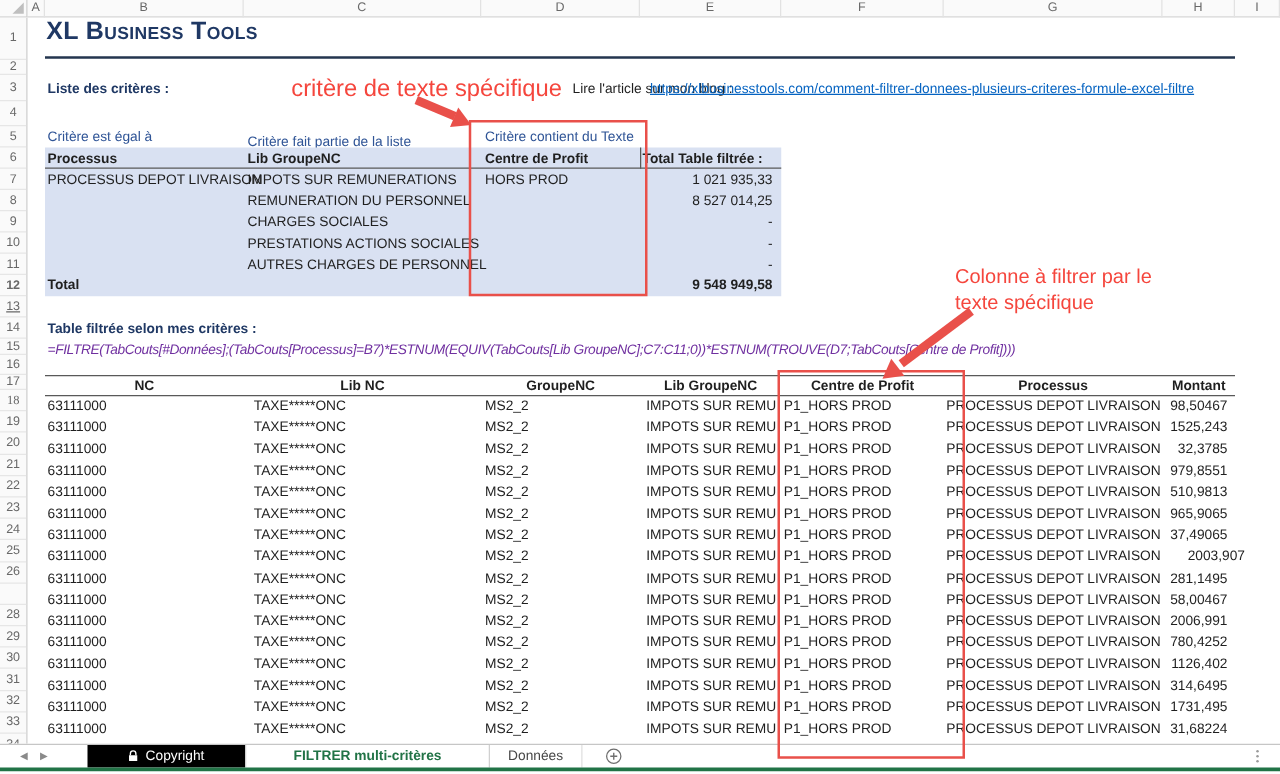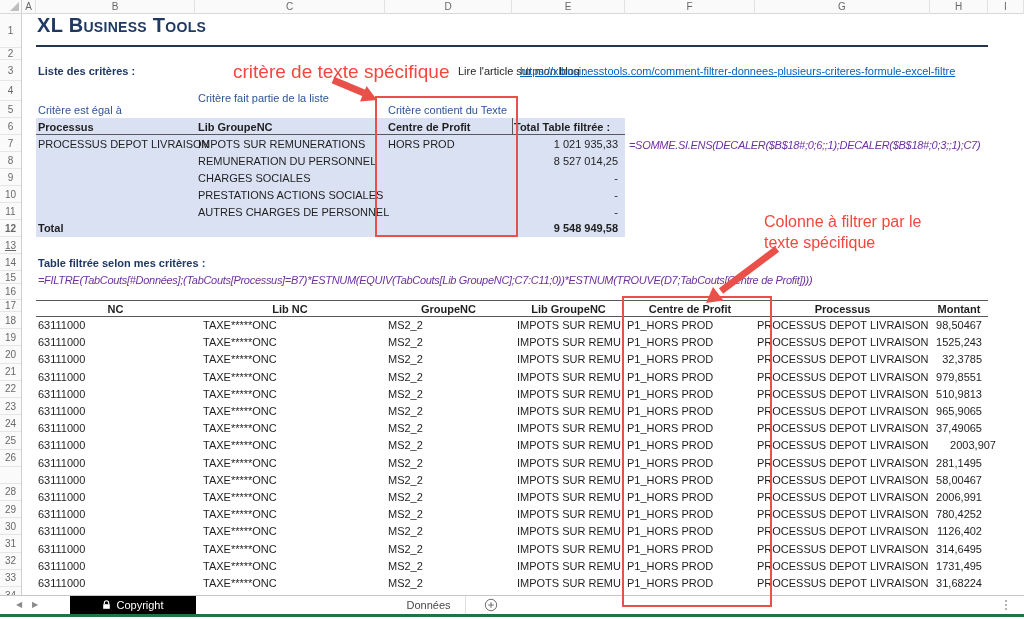--- a/index.html
+++ b/index.html
@@ -52,21 +52,21 @@
   <div class="sheet">
 
     <div class="txt navy bold" style="left:37px;top:19px;font-size:20px;font-variant:small-caps;letter-spacing:0.3px;">XL Business Tools</div>
     <div class="ab" style="left:36px;top:45px;width:952px;height:2px;background:#24364f;"></div>
 
     <div class="txt navy bold" style="left:38px;top:65px;">Liste des critères :</div>
     <div class="txt" style="left:458px;top:65px;">Lire l'article sur mon blog :</div>
     <div class="txt link" style="left:520px;top:65px;">https://xlbusinesstools.com/comment-filtrer-donnees-plusieurs-criteres-formule-excel-filtre</div>
 
     <div class="txt blue" style="left:38px;top:104px;">Critère est égal à</div>
-    <div class="txt blue" style="left:198px;top:92px;">Critère fait partie de la liste</div>
+    <div class="txt blue" style="left:198px;top:108px;">Critère fait partie de la liste</div>
     <div class="txt blue" style="left:388px;top:104px;">Critère contient du Texte</div>
 
     <div class="fillblock" style="left:36px;top:118px;width:589px;height:119px;"></div>
     <div class="hdr-rule" style="left:36px;top:134px;width:589px;"></div>
     <div class="vline" style="left:512px;top:118px;height:17px;"></div>
 
     <div class="txt bold" style="left:38px;top:121px;">Processus</div>
     <div class="txt bold" style="left:198px;top:121px;">Lib GroupeNC</div>
     <div class="txt bold" style="left:388px;top:121px;">Centre de Profit</div>
     <div class="txt bold" style="left:514px;top:121px;">Total Table filtrée :</div>
@@ -82,21 +82,20 @@
         <div class="txt right" style="left:500px;top:172px;width:118px;">-</div>
         <div class="txt" style="left:198px;top:189px;">PRESTATIONS ACTIONS SOCIALES</div>
         <div class="txt right" style="left:500px;top:189px;width:118px;">-</div>
         <div class="txt" style="left:198px;top:206px;">AUTRES CHARGES DE PERSONNEL</div>
         <div class="txt right" style="left:500px;top:206px;width:118px;">-</div>
       </div>
 
     <div class="txt bold" style="left:38px;top:222px;">Total</div>
     <div class="txt bold right" style="left:500px;top:222px;width:118px;">9 548 949,58</div>
 
-    <div class="txt purple" style="left:629px;top:139px;">=SOMME.SI.ENS(DECALER($B$18#;0;6;;1);DECALER($B$18#;0;3;;1);C7)</div>
 
     <div class="txt navy bold" style="left:38px;top:257px;">Table filtrée selon mes critères :</div>
     <div class="txt purple" style="left:38px;top:274px;">=FILTRE(TabCouts[#Données];(TabCouts[Processus]=B7)*ESTNUM(EQUIV(TabCouts[Lib GroupeNC];C7:C11;0))*ESTNUM(TROUVE(D7;TabCouts[Centre de Profit])))</div>
 
     <div class="hdr-rule" style="left:36px;top:300px;width:952px;"></div>
     <div class="hdr-rule" style="left:36px;top:316px;width:952px;"></div>
     <div id="filtered-headers">
         <div class="txt bold center" style="left:36px;top:303px;width:159px;">NC</div>
         <div class="txt bold center" style="left:195px;top:303px;width:190px;">Lib NC</div>
         <div class="txt bold center" style="left:385px;top:303px;width:127px;">GroupeNC</div>
@@ -254,21 +253,21 @@
       <div class="rn" style="height:17px;">8</div>
       <div class="rn" style="height:17px;">9</div>
       <div class="rn" style="height:17px;">10</div>
       <div class="rn" style="height:17px;">11</div>
       <div class="rn" style="height:17px;font-weight:bold;">12</div>
       <div class="rn" style="height:17px;text-decoration:underline;">13</div>
       <div class="rn" style="height:17px;">14</div>
       <div class="rn" style="height:13px;">15</div>
       <div class="rn" style="height:16px;">16</div>
       <div class="rn" style="height:undefinedpx;">17</div>
-      <div class="rn" style="height:17.2px;">18</div>
+      <div class="rn" style="height:17.2px;font-family:Liberation Serif, serif;">18</div>
       <div class="rn" style="height:17.2px;">19</div>
       <div class="rn" style="height:17.2px;">20</div>
       <div class="rn" style="height:17.2px;">21</div>
       <div class="rn" style="height:17.2px;">22</div>
       <div class="rn" style="height:17.2px;">23</div>
       <div class="rn" style="height:17.2px;">24</div>
       <div class="rn" style="height:17.2px;">25</div>
       <div class="rn" style="height:17.2px;">26</div>
       <div class="rn" style="height:17.2px;padding-left:48px;">27</div>
       <div class="rn" style="height:17.2px;">28</div>
@@ -285,20 +284,23 @@
     <span class="navarrow" style="left:32px;">▶</span>
 
     <div class="tab tab-dark" style="left:70px;width:126px;">
       <svg width="9" height="10" viewBox="0 0 9 10">
         <path d="M2.3 4.2 V2.9 a2.2 2.2 0 0 1 4.4 0 V4.2" stroke="#fff" stroke-width="1.1" fill="none"></path>
         <rect x="1.2" y="4.2" width="6.6" height="4.6" fill="#fff"></rect>
       </svg>
       <span>Copyright</span>
     </div>
 
+    <div class="tab tab-active" style="left:196px;width:196px;">
+      <span>FILTRER multi-critères</span>
+    </div>
 
     <div class="tab tab-plain" style="left:392px;width:74px;">
       <span>Données</span>
     </div>
 
     <div class="addbtn" style="left:484px;">
       <svg width="14" height="14" viewBox="0 0 14 14">
         <circle cx="7" cy="7" r="5.7" fill="none" stroke="#6f6f6f" stroke-width="1"></circle>
         <path d="M7 4.2 V9.8 M4.2 7 H9.8" stroke="#6f6f6f" stroke-width="1.1"></path>
       </svg>

